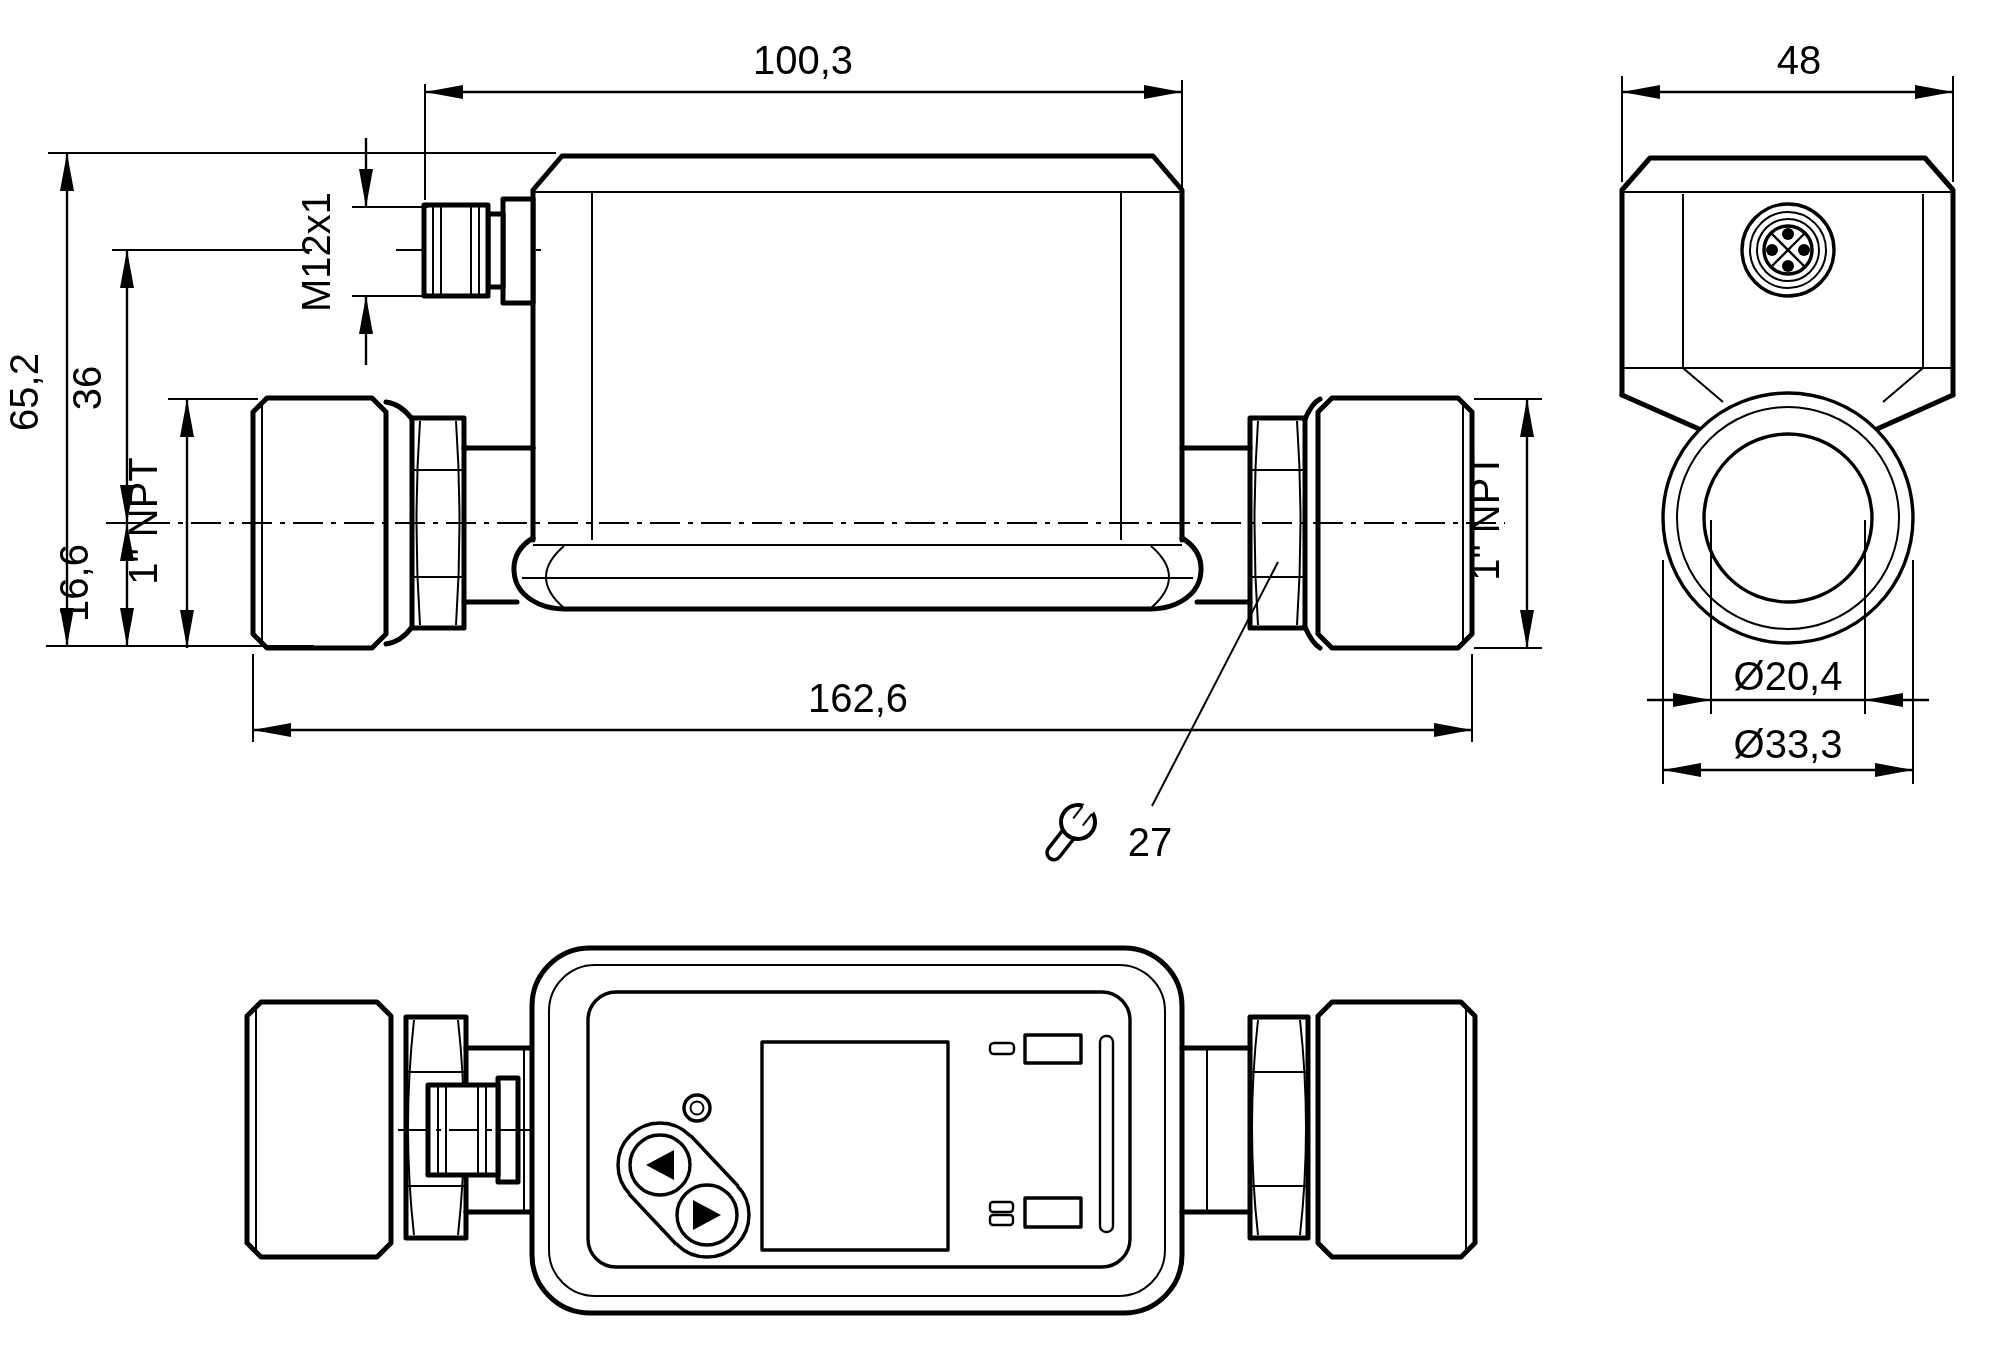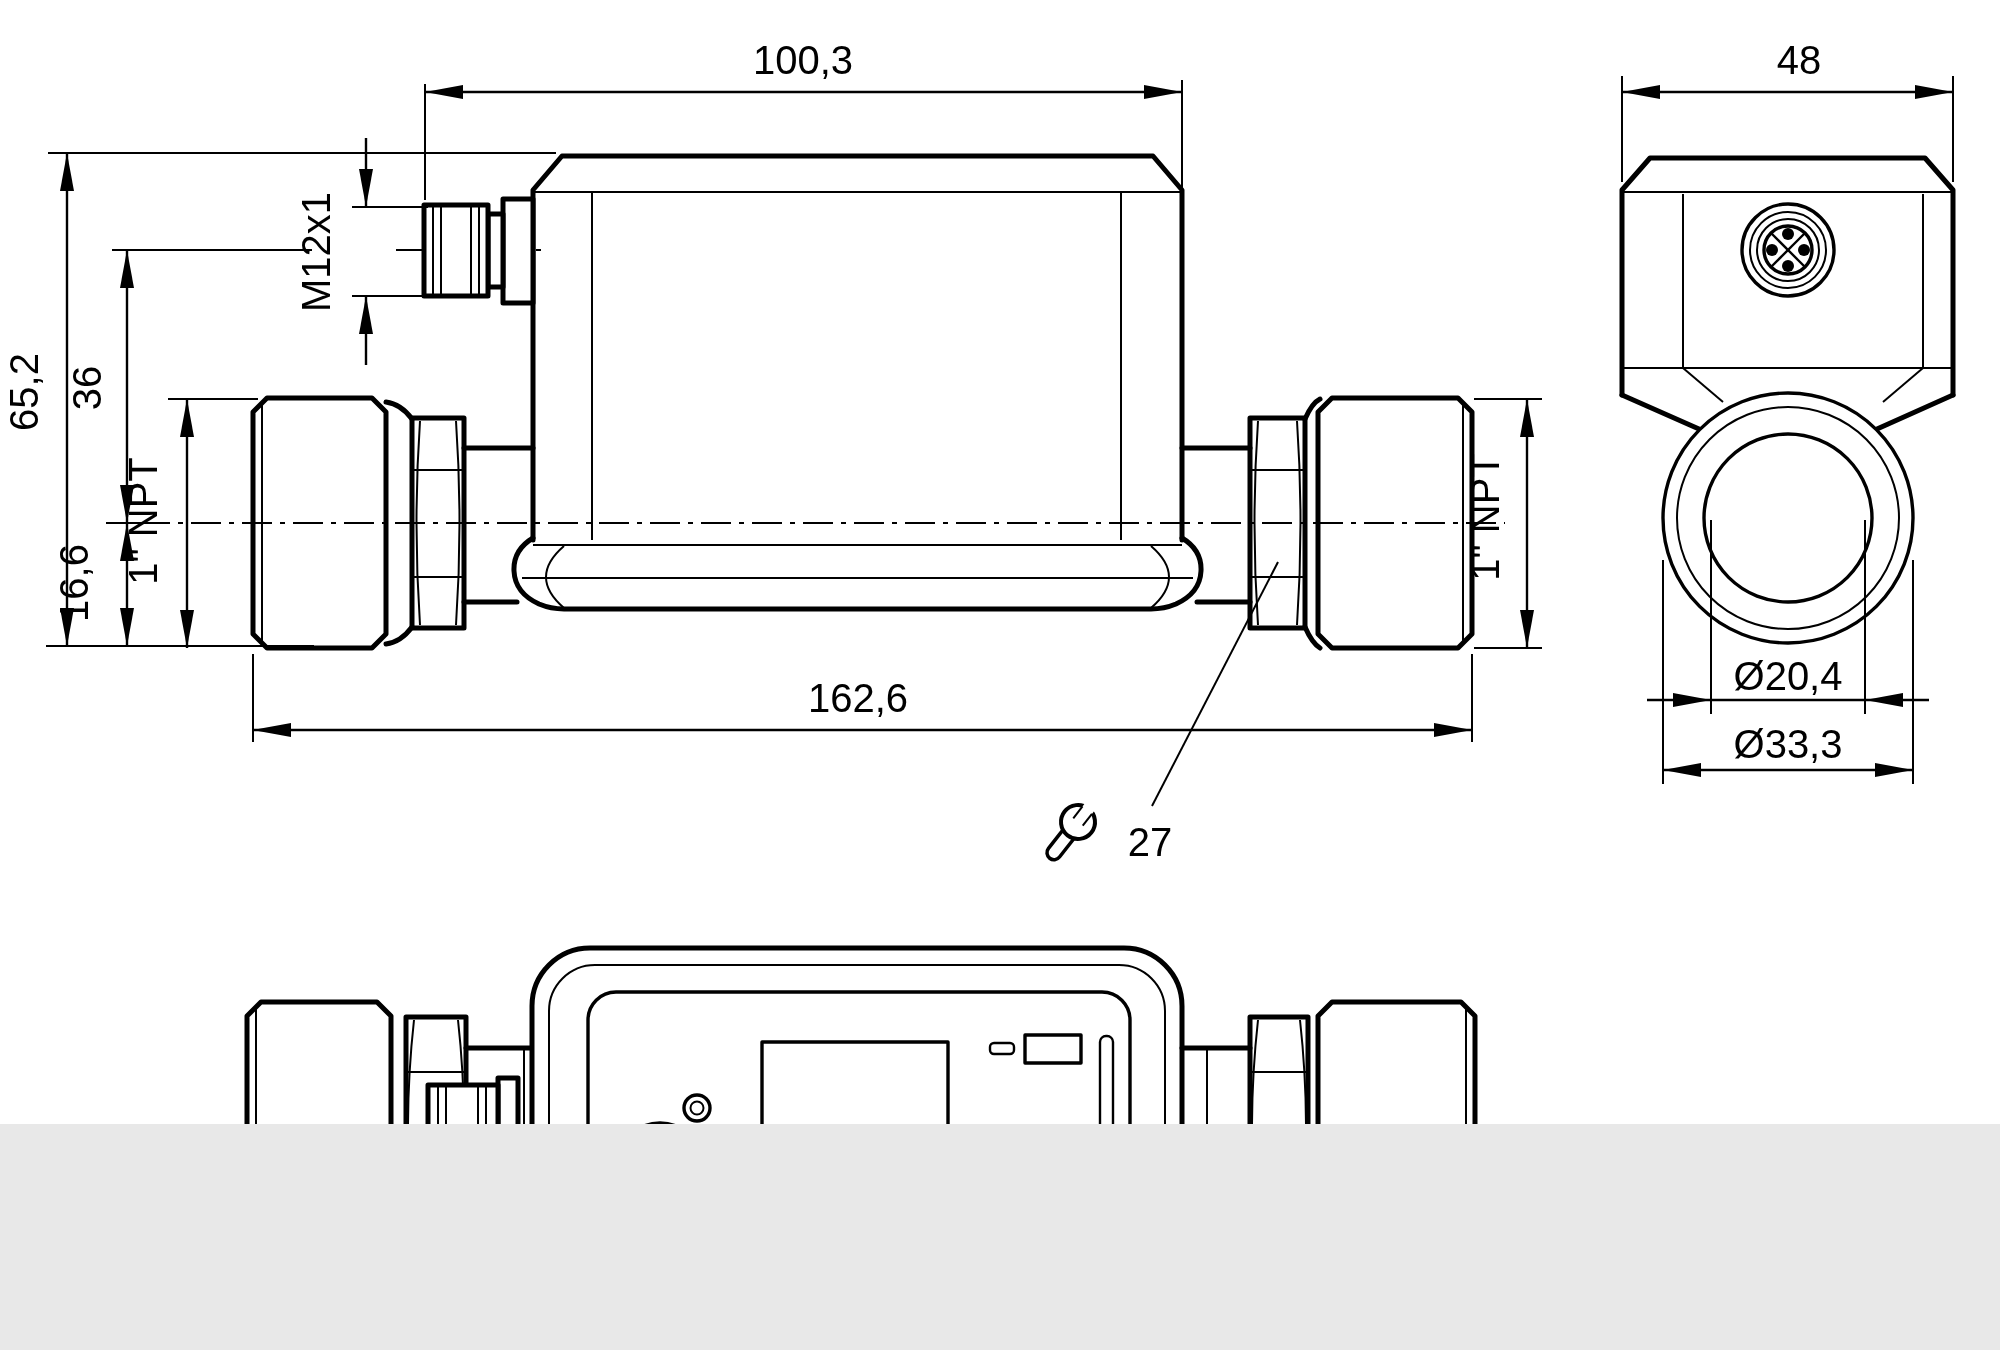--- a/index.html
+++ b/index.html
@@ -1,16 +1,16 @@
 <!DOCTYPE html>
 <html><head>
 <meta charset="utf-8">
 <style>
   html,body{margin:0;padding:0;background:#e8e8e8;}
-  .page{width:2000px;height:1124px;background:#fff;position:relative;overflow:hidden;}
+  .page{width:2000px;height:1350px;background:#fff;position:relative;overflow:hidden;}
   svg{display:block;}
   .ol{stroke:#000;stroke-width:5;fill:none;stroke-linejoin:round;stroke-linecap:round}
   .om{stroke:#000;stroke-width:3.4;fill:none;stroke-linejoin:round}
   .tl{stroke:#000;stroke-width:2;fill:none}
   .dl{stroke:#000;stroke-width:2.4;fill:none}
   .cl{stroke:#000;stroke-width:2;fill:none;stroke-dasharray:30 8 5 8}
   .wf{fill:#fff}
   text{font-family:"Liberation Sans","DejaVu Sans",sans-serif;font-size:40px;fill:#000}
 </style>
 </head>

